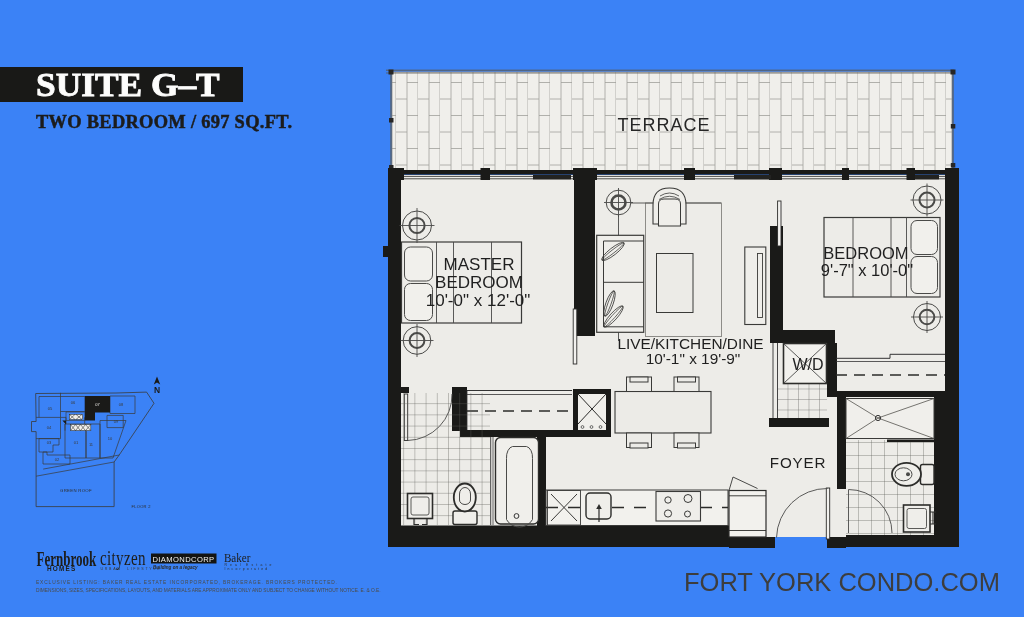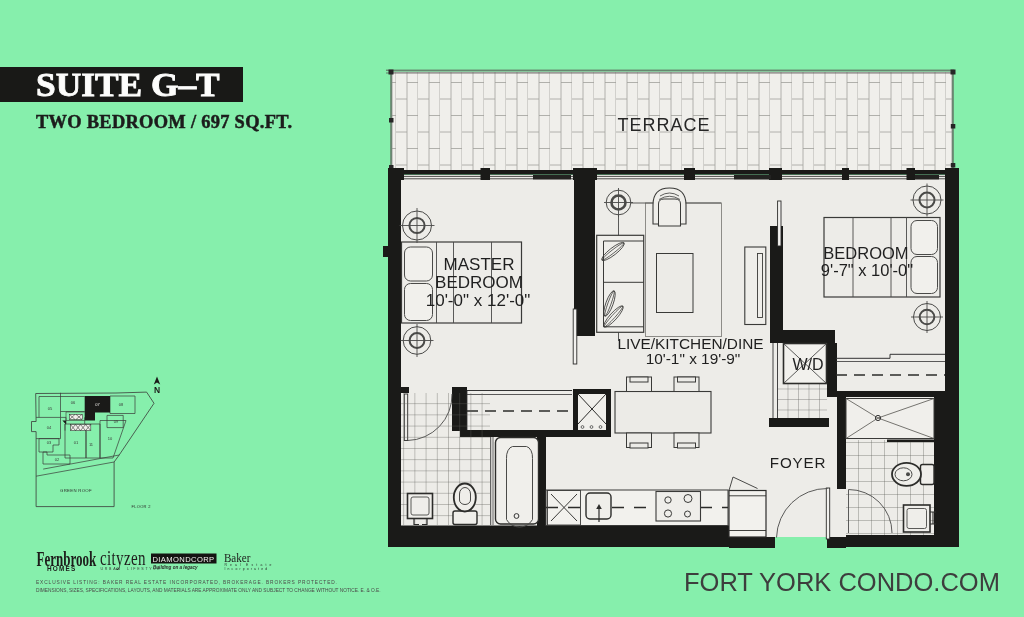--- a/index.html
+++ b/index.html
@@ -1,16 +1,16 @@
 <!DOCTYPE html>
 <html><head>
 <meta charset="utf-8">
 <style>
   html,body{margin:0;padding:0;}
-  #page{position:relative;width:1024px;height:617px;background:#86efac;overflow:hidden;
+  #page{position:relative;width:1024px;height:617px;background:#3b82f6;overflow:hidden;
         font-family:"Liberation Sans", sans-serif;}
 </style>
 </head>
 <body>
 <div id="page">
 <svg width="1024" height="617" viewBox="0 0 1024 617" xmlns="http://www.w3.org/2000/svg" font-family="Liberation Sans, sans-serif">
 <defs>
   <pattern id="brick" width="22" height="66" patternUnits="userSpaceOnUse">
     <rect x="0" y="0" width="22" height="66" fill="#f0efeb"></rect>
     <path d="M11 0 V66 M22 0 V66 M0 0 H11 M0 33 H11 M0 66 H11 M11 16.5 H22 M11 49.5 H22" stroke="#a09f9b" stroke-width="0.8" fill="none"></path>

